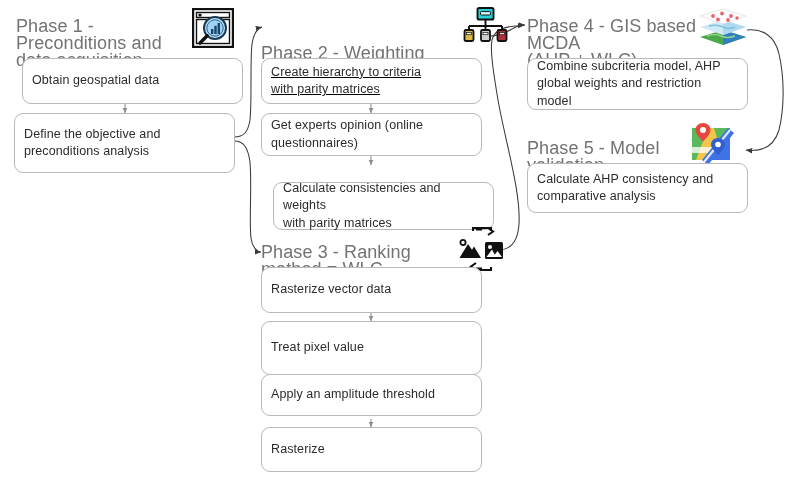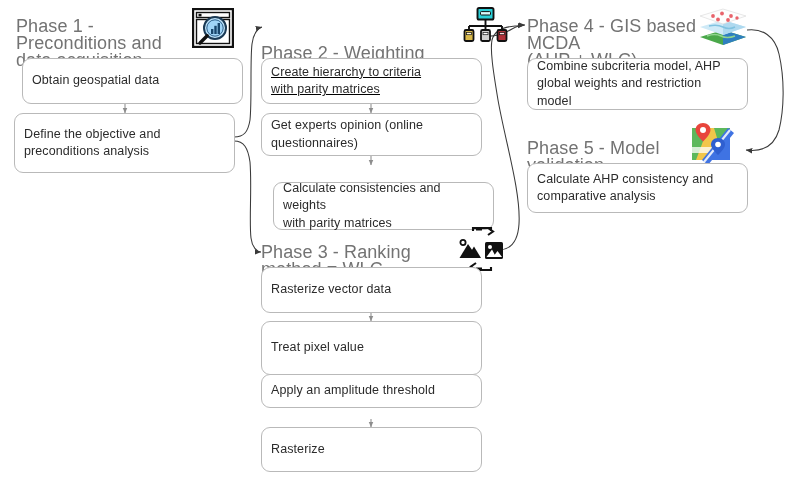--- a/index.html
+++ b/index.html
@@ -183,21 +183,21 @@
   </div>
 
   <div class="node-box" style="left:261px; top:267px; width:221px; height:46px;">
     <span class="node-text">Rasterize vector data</span>
   </div>
 
   <div class="node-box" style="left:261px; top:321px; width:221px; height:54px;">
     <span class="node-text">Treat pixel value</span>
   </div>
 
-  <div class="node-box" style="left:261px; top:374px; width:221px; height:34px;">
+  <div class="node-box" style="left:261px; top:374px; width:221px; height:42px;">
     <span class="node-text">Apply an amplitude threshold</span>
   </div>
 
   <div class="node-box" style="left:261px; top:427px; width:221px; height:45px;">
     <span class="node-text">Rasterize</span>
   </div>
 
   <div class="phase-title" style="left:527px; top:18px; width:190px;">Phase 4 -  GIS based MCDA
 (AHP + WLC)</div>
 

